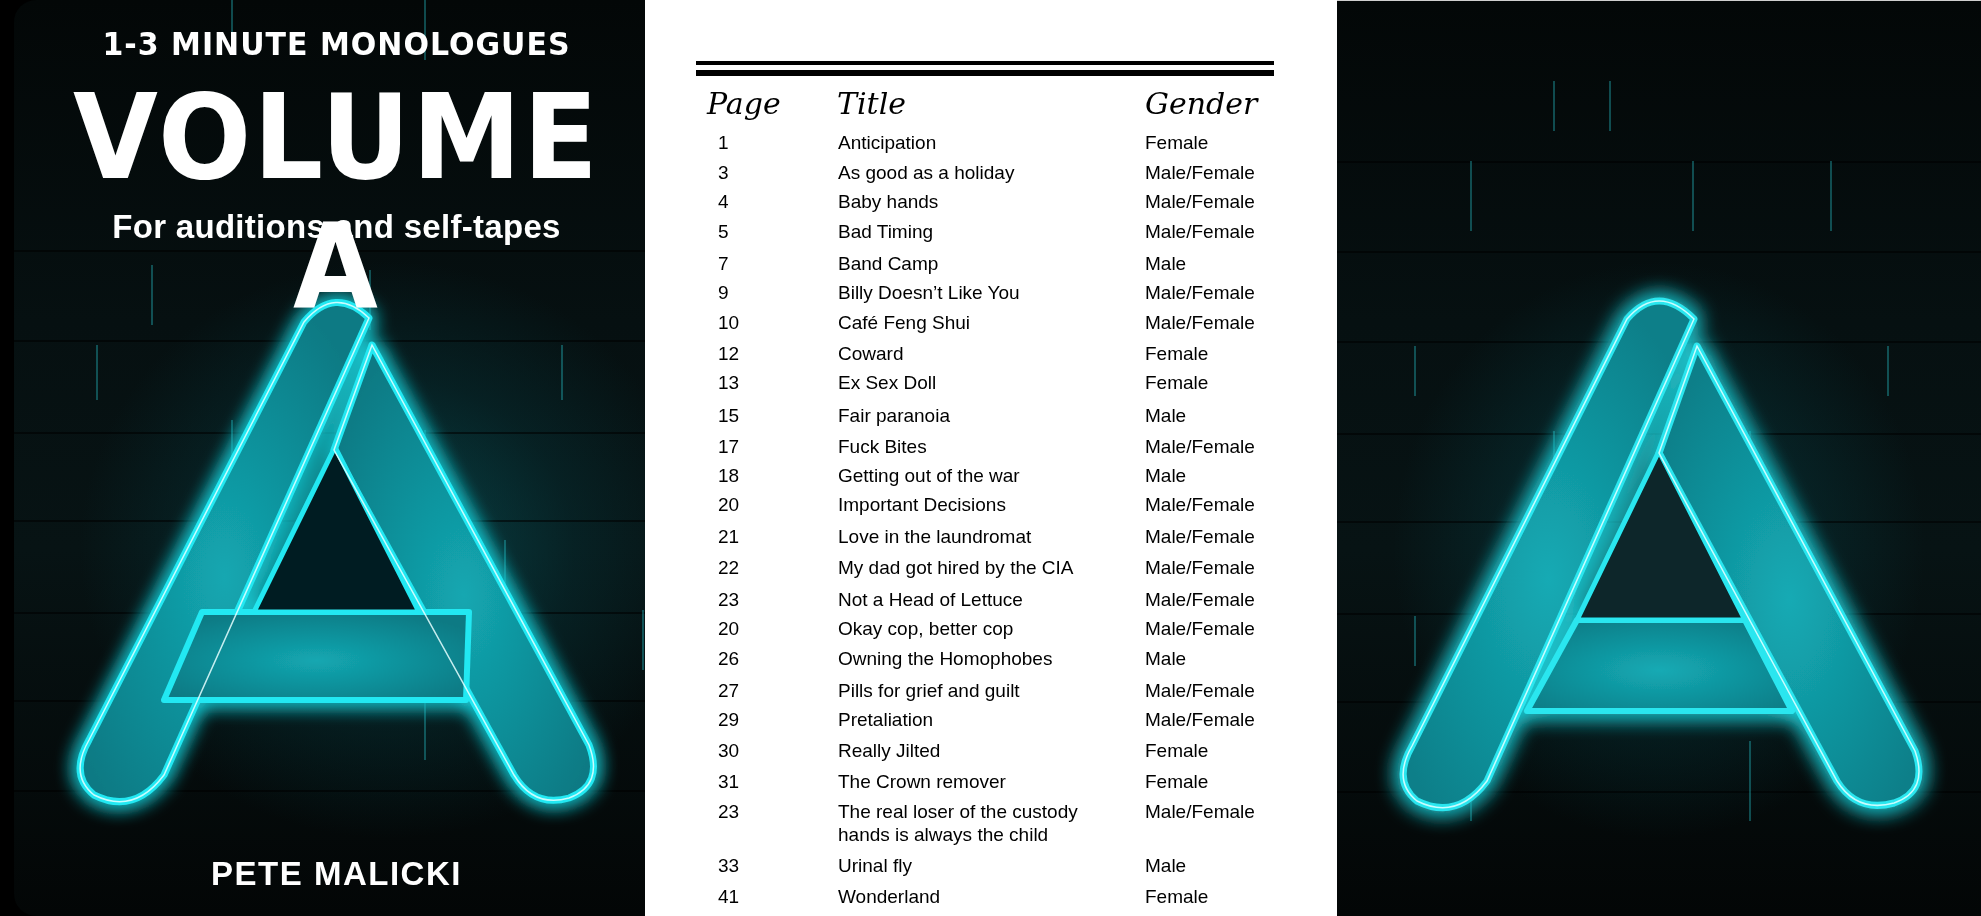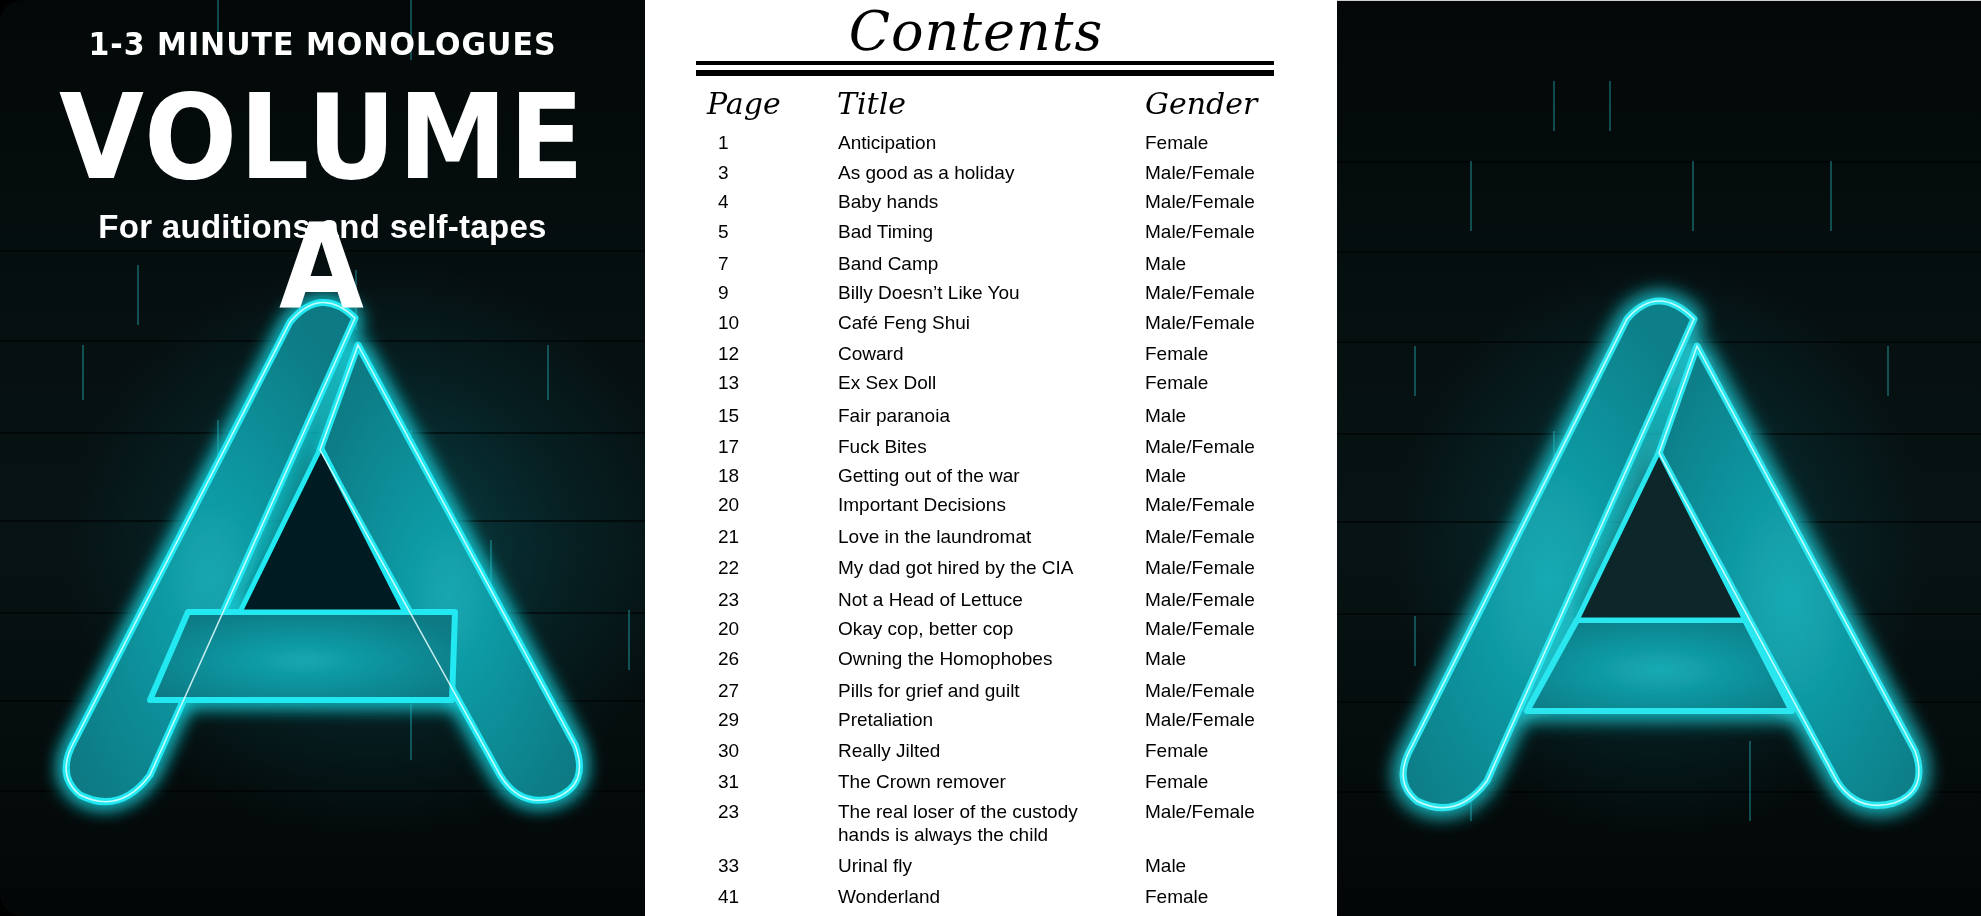--- a/index.html
+++ b/index.html
@@ -6,21 +6,21 @@
   html, body { width: 1981px; height: 916px; overflow: hidden; background: #000; }
   body { position: relative; font-family: "Liberation Sans", sans-serif; }
 
   
   .cover {
     position: absolute; top: 0; height: 916px; overflow: hidden;
     background:
       radial-gradient(ellipse 55% 42% at 50% 60%, rgba(10,110,118,0.55) 0%, rgba(6,60,66,0.35) 45%, rgba(0,0,0,0) 75%),
       linear-gradient(180deg, #030707 0%, #061011 35%, #071314 60%, #030606 100%);
   }
-  .cover.left { left: 0; width: 749px; border-radius: 22px; }
+  .cover.left { left: 14px; width: 749px; border-radius: 22px; }
   .cover.right { left: 1337px; width: 644px; border-top: 1px solid #cfcfcf; }
 
   .bg-bricks { position: absolute; inset: 0; }
   .bg-bricks .streak {
     position: absolute; width: 2px; background: rgba(40,200,210,0.35);
   }
   .bg-bricks .band {
     position: absolute; left: 0; right: 0; height: 2px; background: rgba(0,0,0,0.55);
   }
 
@@ -127,24 +127,24 @@
       <path d="M 321 447 L 405 612 L 240 612 Z" fill="#061d21" stroke="#22e8f2" stroke-width="5"></path>
     </g>
 
     <path d="M 290 322 Q 321 285 355 318 L 150 775 Q 120 815 80 795 Q 55 775 75 740 Z" fill="none" stroke="#e6ffff" stroke-width="1.5" opacity="0.85"></path>
     <path d="M 358 345 L 575 745 Q 590 785 555 798 Q 520 808 500 775 L 320 450 Z" fill="none" stroke="#e6ffff" stroke-width="1.5" opacity="0.85"></path>
   </svg>
 
   <div class="cover-series">1-3 MINUTE MONOLOGUES</div>
   <div class="cover-title">VOLUME A</div>
   <div class="cover-subtitle">For auditions and self-tapes</div>
+  <div class="cover-author">PETE MALICKI</div>
 </div>
 
 <div class="page">
-  <div class="page-heading">Contents</div>
   <div class="rule-thin"></div>
   <div class="rule-thick"></div>
 
   <div class="col-head page-h">Page</div>
   <div class="col-head title-h">Title</div>
   <div class="col-head gender-h">Gender</div>
 
   <div class="toc-row" style="top:131px">
     <span class="num">1</span>
     <span class="ttl">Anticipation</span>

